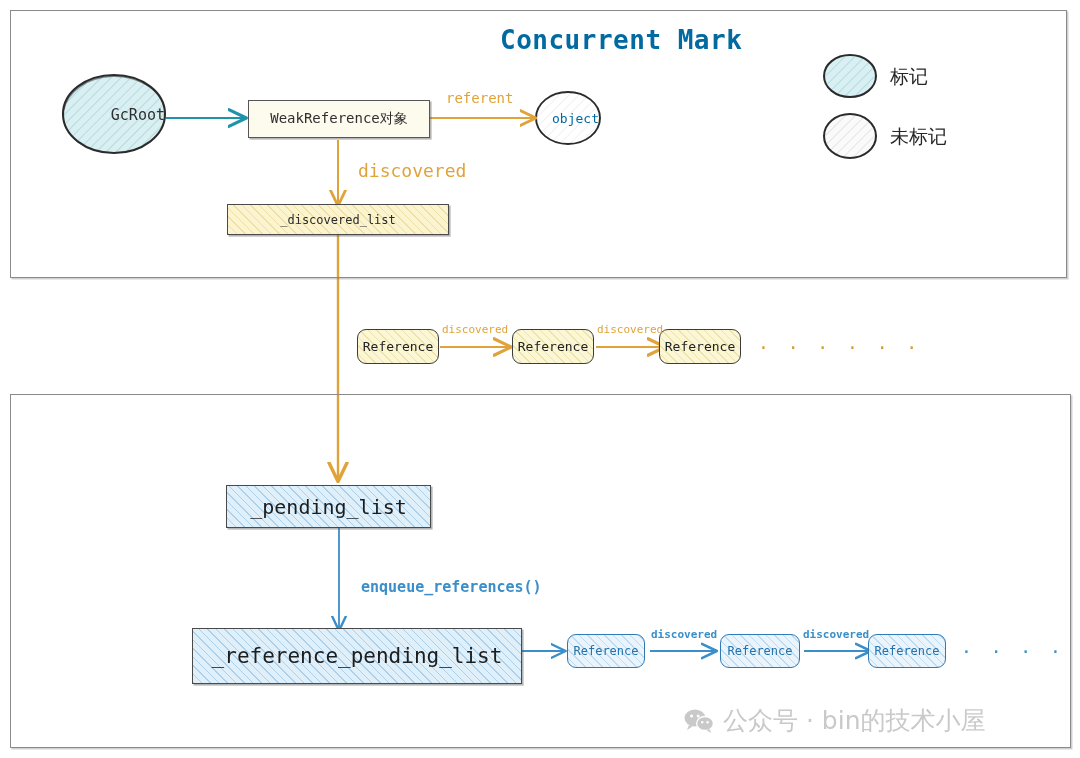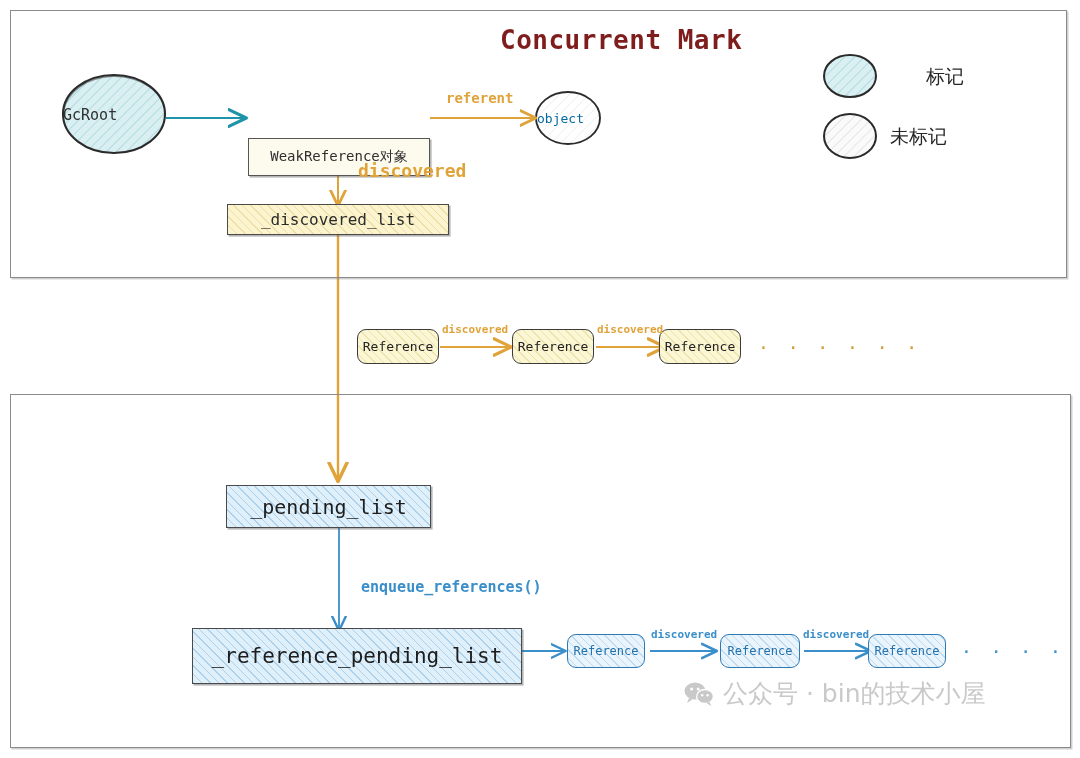--- a/index.html
+++ b/index.html
@@ -4,38 +4,38 @@
 <title>GC Reference Processing Diagram</title>
 <style>
   html,body{margin:0;padding:0;}
   body{
     width:1080px;height:758px;background:#ffffff;position:relative;overflow:hidden;
     font-family:"DejaVu Sans Mono","Liberation Mono",monospace;
   }
   #stage{position:absolute;left:0;top:0;width:1080px;height:758px;}
   svg#art{position:absolute;left:0;top:0;width:1080px;height:758px;}
 
-  .node{position:absolute;display:flex;align-items:center;justify-content:flex-start;
+  .node{position:absolute;display:flex;align-items:center;justify-content:flex-end;
         box-sizing:border-box;}
 
   
   .panel{position:absolute;border:1.6px solid #8a8a8a;box-sizing:border-box;
          box-shadow:1.5px 1.5px 0 rgba(120,120,120,.35);background:transparent;}
 
   
-  .section-title{position:absolute;color:#7f1d1d;font-weight:700;
+  .section-title{position:absolute;color:#0369a1;font-weight:700;
       font-family:"DejaVu Sans Mono","Liberation Mono",monospace;
       letter-spacing:.5px;white-space:nowrap;}
 
   
   .box{position:absolute;box-sizing:border-box;display:flex;align-items:center;
        justify-content:center;white-space:nowrap;}
 
   .box-cream{background:#fdfaee;border:1.5px solid #565656;
-             box-shadow:1.6px 1.6px 0 rgba(90,90,90,.45);color:#2f2f2f;margin-top:38px;}
+             box-shadow:1.6px 1.6px 0 rgba(90,90,90,.45);color:#2f2f2f;}
 
   .box-yellow{border:1.5px solid #4a4a4a;color:#2b2b2b;
      background-color:#fbf4cf;
      background-image:repeating-linear-gradient(45deg,
         rgba(205,175,70,.30) 0 1px, rgba(0,0,0,0) 1px 6px);
      box-shadow:1.6px 1.6px 0 rgba(90,90,90,.45);}
 
   .box-blue{border:1.5px solid #4a4a4a;color:#1d1d1d;
      background-color:#dff0fb;
      background-image:repeating-linear-gradient(45deg,
@@ -49,21 +49,21 @@
      font-size:13px;}
 
   .ref-blue{border:1.6px solid #2f79b5;border-radius:9px;color:#2272ad;
      background-color:#eaf4fc;
      background-image:repeating-linear-gradient(45deg,
         rgba(90,160,215,.30) 0 1px, rgba(0,0,0,0) 1px 6px);
      font-size:12px;}
 
   
   .lbl{position:absolute;white-space:nowrap;}
-  .lbl-orange{color:#e0a33a;font-weight:700;text-align:center;}
+  .lbl-orange{color:#e0a33a;font-weight:400;text-align:center;}
   .lbl-blue{color:#3a8ec9;font-weight:700;}
   .lbl-dots{color:#d39a34;letter-spacing:4px;font-size:18px;}
   .lbl-dots-blue{color:#3a8ec9;letter-spacing:4px;font-size:18px;}
 
   
   .legend-label{position:absolute;color:#262626;font-size:19px;
      font-family:"DejaVu Sans","Liberation Sans",sans-serif;white-space:nowrap;}
 
   
   #watermark{position:absolute;display:flex;align-items:center;gap:9px;
@@ -150,25 +150,25 @@
   </div>
 
   <div class="node" style="left:537px;top:104px;width:62px;height:28px;font-size:13px;color:#0369a1;">
     <span>object</span>
   </div>
 
   <div class="lbl lbl-orange" style="left:446px;top:90px;font-size:14px;">referent</div>
 
   <div class="lbl lbl-orange" style="left:358px;top:160px;font-size:18px;">discovered</div>
 
-  <div class="box box-yellow" style="left:227px;top:204px;width:222px;height:31px;font-size:16px;">
+  <div class="box box-yellow" style="left:227px;top:204px;width:222px;height:31px;font-size:12px;">
     <span>_discovered_list</span>
   </div>
 
-  <div class="legend-label" style="left:926px;top:64px;">标记</div>
+  <div class="legend-label" style="left:890px;top:64px;">标记</div>
   <div class="legend-label" style="left:890px;top:124px;">未标记</div>
 
   <div class="box ref-yellow" style="left:357px;top:329px;width:82px;height:35px;">
     <span>Reference</span>
   </div>
   <div class="box ref-yellow" style="left:512px;top:329px;width:82px;height:35px;">
     <span>Reference</span>
   </div>
   <div class="box ref-yellow" style="left:659px;top:329px;width:82px;height:35px;">
     <span>Reference</span>
@@ -197,21 +197,21 @@
   </div>
   <div class="box ref-blue" style="left:868px;top:634px;width:78px;height:34px;">
     <span>Reference</span>
   </div>
 
   <div class="lbl lbl-blue" style="left:651px;top:628px;font-size:11px;">discovered</div>
   <div class="lbl lbl-blue" style="left:803px;top:628px;font-size:11px;">discovered</div>
 
   <div class="lbl lbl-dots-blue" style="left:961px;top:641px;">· · · · · ·</div>
 
-  <div id="watermark" style="left:684px;top:677px;">
+  <div id="watermark" style="left:684px;top:704px;">
     <svg width="30" height="26" viewBox="0 0 30 26">
       <ellipse cx="11" cy="10" rx="10.5" ry="8.6" fill="#c9c9c9"></ellipse>
       <path d="M5 17 L3 22 L8.5 18.6 Z" fill="#c9c9c9"></path>
       <circle cx="7.6" cy="8" r="1.5" fill="#ffffff"></circle>
       <circle cx="14.2" cy="8" r="1.5" fill="#ffffff"></circle>
       <ellipse cx="21" cy="15.5" rx="8.4" ry="7" fill="#c9c9c9" stroke="#ffffff" stroke-width="1.3"></ellipse>
       <path d="M25.5 21 L27.4 25 L22.6 22.3 Z" fill="#c9c9c9"></path>
       <circle cx="18.2" cy="14.2" r="1.2" fill="#ffffff"></circle>
       <circle cx="23.6" cy="14.2" r="1.2" fill="#ffffff"></circle>
     </svg>

